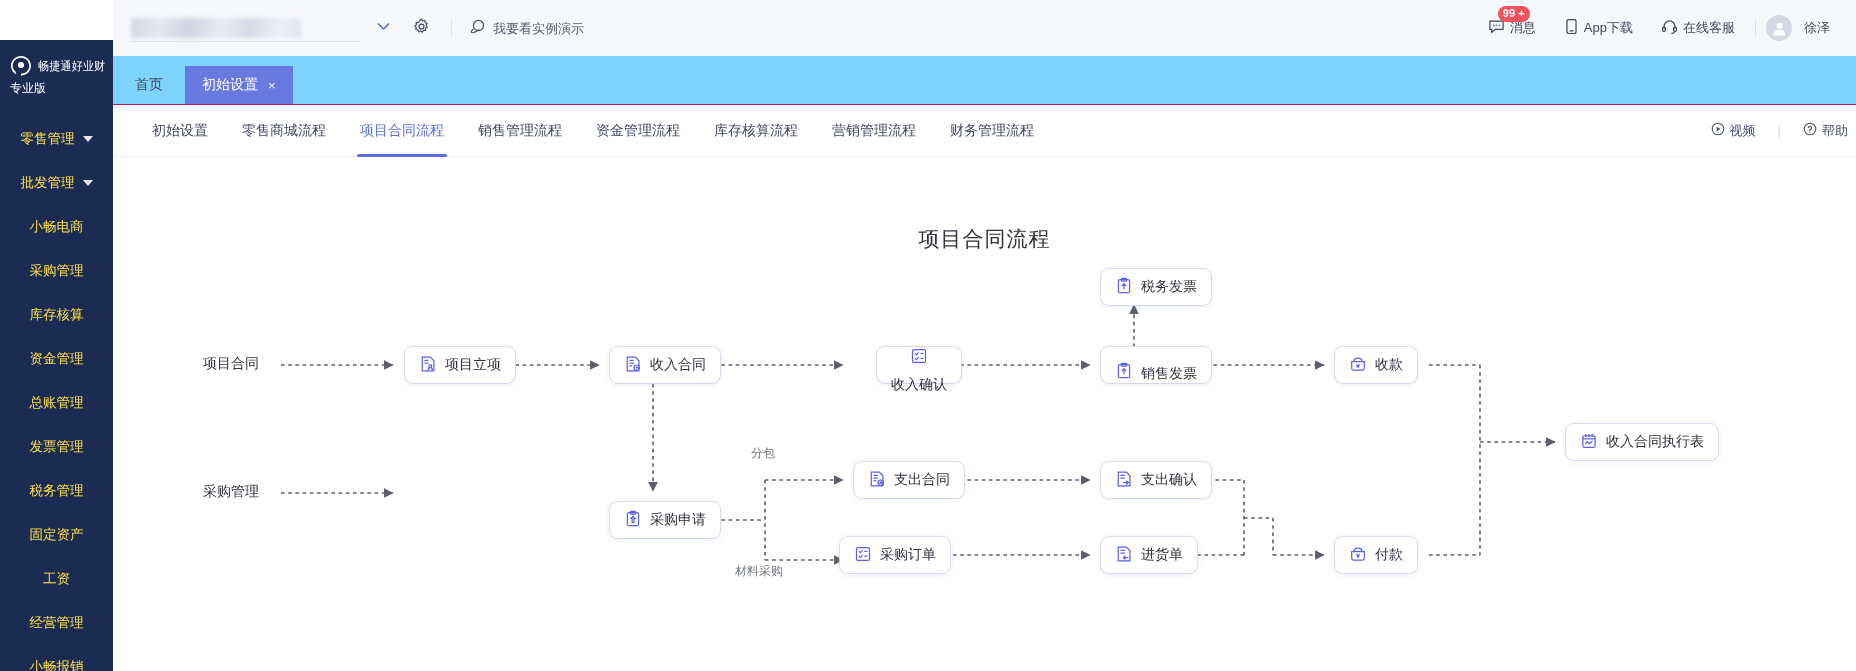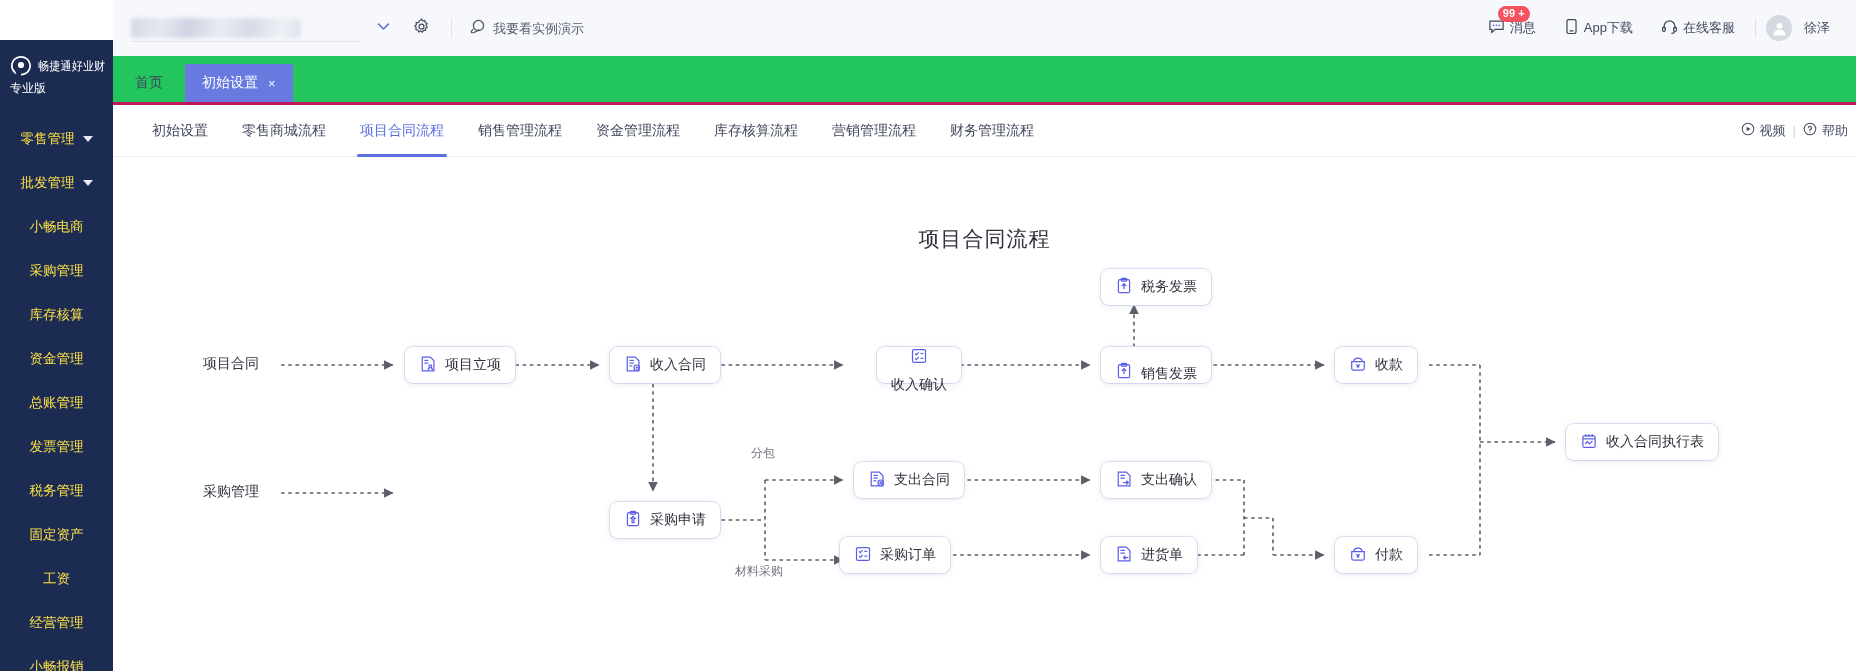--- a/index.html
+++ b/index.html
@@ -75,22 +75,22 @@
   .vdiv { width:1px; height:18px; background:#dfe1ea; margin: 0 6px; }
   .avatar {
     width: 26px; height: 26px; border-radius: 50%; background:#d7d9e2;
     display:flex; align-items:center; justify-content:center; margin-right: 7px;
   }
   .user-name { color:#41475c; font-size: 13px; }
 
   
   .tabstrip {
     position: absolute; left: 113px; top: 56px; right:0; height: 49px;
-    background: #22c55e; display:flex; align-items: flex-end;
-    border-bottom: 3px solid #be185d;
+    background: #7dd3fc; display:flex; align-items: flex-end;
+    border-bottom: 1px solid #be185d;
   }
   .tab-home {
     font-size: 14px; color:#41475c; padding: 0 22px; height: 38px;
     display:flex; align-items:center; cursor:pointer;
   }
   .tab-active {
     background:#687ae0; color:#fff; font-size: 14px; height: 38px;
     display:flex; align-items:center; gap:10px; padding: 0 17px; cursor:pointer;
   }
   .tab-close { font-size: 13px; opacity:.95; cursor:pointer; }
@@ -105,21 +105,21 @@
     font-size: 14px; color:#42485c; padding: 0 17px; height: 52px;
     display:flex; align-items:center; position:relative; cursor:pointer;
     white-space: nowrap;
   }
   .subtab.active { color:#5b6fe0; }
   .subtab.active::after {
     content:""; position:absolute; left: 14px; right: 14px; bottom: 0;
     height: 3px; background:#5b6fe0; border-radius:2px;
   }
   .subtabs-right {
-    margin-left:auto; display:flex; align-items:center; gap:7px;
+    margin-left:auto; display:flex; align-items:center; gap:22px;
     padding-right: 8px; font-size: 13px; color:#4a5064;
   }
   .st-link { display:flex; align-items:center; gap:5px; cursor:pointer; }
   .st-sep { color:#d5d7e0; }
 
   
   .canvas { position:absolute; left:113px; top:157px; right:0; bottom:0; background:#fff; }
   .flow-title {
     position:absolute; left:0; right:0; top: 68px; text-align:center;
     font-size: 21px; color:#30333d; letter-spacing: 1px;

